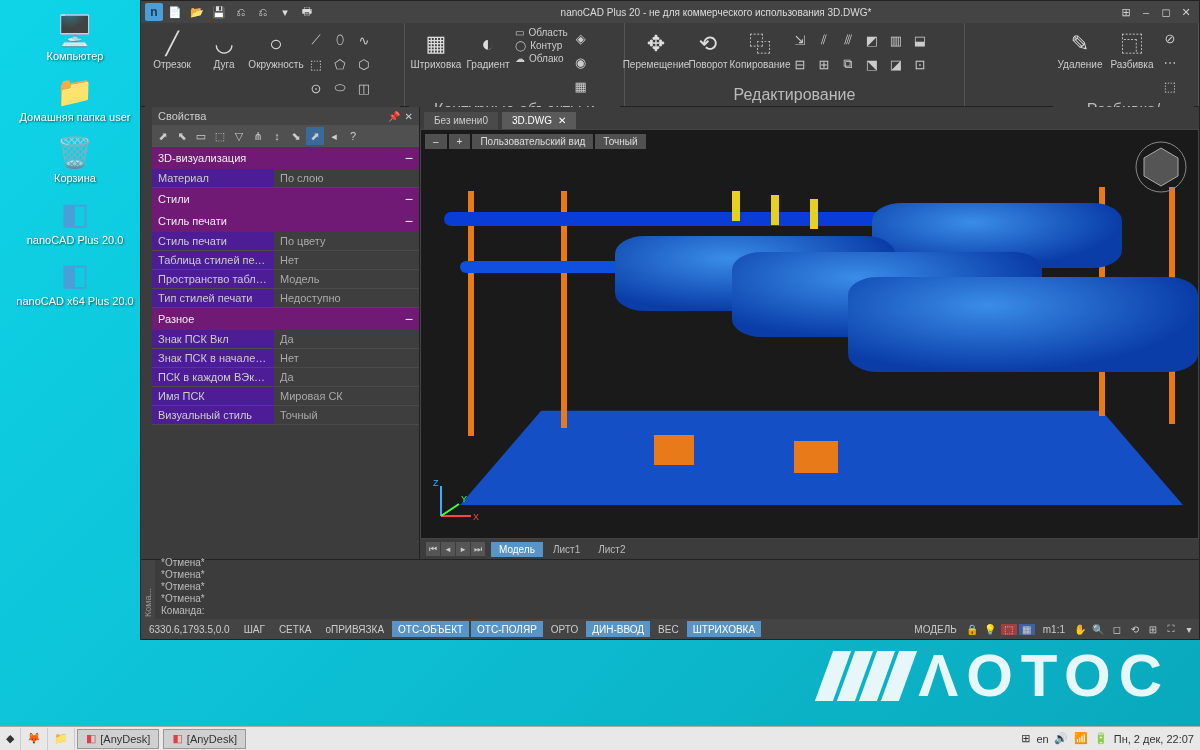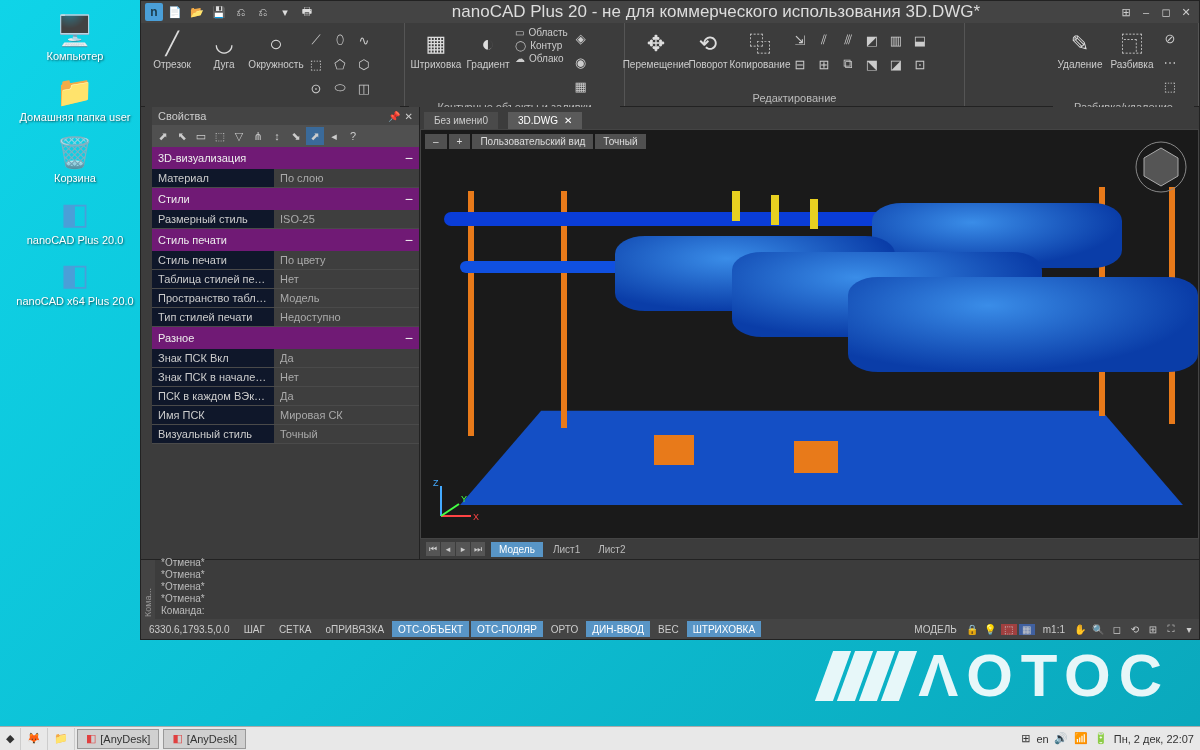--- a/index.html
+++ b/index.html
@@ -17,60 +17,60 @@
 .watermark .wm-ico span { width:18px; height:50px; background:#fff; transform: skew(-20deg); }
 
 
 .cad-window { position: absolute; top: 0; left: 140px; width: 1060px; height: 640px; background: #3c3c3c; border: 1px solid #222; display: flex; flex-direction: column; color: #ccc; font-size: 11px; }
 
 
 .titlebar { height: 22px; background: #444; display: flex; align-items: center; padding: 0 4px; gap: 4px; }
 .titlebar .logo { width: 18px; height: 18px; background: #4a9fd8; border-radius: 2px; display:flex; align-items:center; justify-content:center; font-weight:bold; color:#1a3a4a; font-size:12px;}
 .titlebar .qat { display: flex; gap: 6px; }
 .titlebar .qat-btn { width: 16px; height: 16px; display:flex; align-items:center; justify-content:center; color:#ddd; cursor:pointer;}
-.titlebar .title { flex: 1; text-align: center; color: #ddd; font-size:17px;}
+.titlebar .title { flex: 1; text-align: center; color: #ddd; font-size:10px;}
 .titlebar .winctl { display: flex; gap: 2px; }
 .titlebar .winctl span { width: 18px; height: 16px; display:flex; align-items:center; justify-content:center; cursor:pointer; color:#ccc;}
 
 
 .ribbon-tabs { height: 22px; background: #3c3c3c; display: flex; align-items: flex-end; padding-left: 30px; gap: 2px; border-bottom: 1px solid #2a2a2a;}
 .ribbon-tab { padding: 3px 10px; color: #ccc; cursor: pointer; font-size:11px;}
 .ribbon-tab.active { background: #5895c6; color: #fff; }
 
 
 .ribbon { height: 84px; background: #3c3c3c; display: flex; border-bottom: 1px solid #222;}
 .ribbon-panel { border-right: 1px solid #555; display: flex; flex-direction: column; padding: 2px 4px 0; }
 .ribbon-panel .panel-body { flex: 1; display: flex; align-items: flex-start; gap: 2px; padding:2px;}
-.ribbon-panel .panel-title { text-align: center; font-size: 11px; color: #bbb; padding: 2px 0; background:#3c3c3c;}
+.ribbon-panel .panel-title { text-align: center; font-size: 16px; color: #bbb; padding: 2px 0; background:#3c3c3c;}
 .rbtn-lg { display: flex; flex-direction: column; align-items: center; width: 50px; padding: 2px; cursor:pointer;}
 .rbtn-lg .ric { height: 30px; display:flex; align-items:center; justify-content:center; font-size:22px; color:#ddd;}
 .rbtn-lg .rlbl { font-size: 10px; color: #ccc; text-align:center; line-height:1.1;}
 .rbtn-grid { display: grid; grid-template-columns: repeat(3, 22px); grid-auto-rows: 22px; gap: 2px; padding:2px;}
 .rbtn-sm { width: 22px; height: 22px; display:flex; align-items:center; justify-content:center; color:#ccc; cursor:pointer; font-size:13px;}
 
 
 .content { flex: 1; display: flex; overflow: hidden;}
 
 
 .props { width: 268px; background: #3c3c3c; border-right: 1px solid #222; display:flex; flex-direction:column;margin-left:11px;}
 .props-title { background: #444; padding: 3px 6px; display:flex; align-items:center; justify-content:space-between;}
 .props-title .pt-ctl { display:flex; gap:4px;}
 .props-title .pt-ctl span {cursor:pointer; font-size:10px;}
 .props-toolbar { background: #505050; padding: 2px; display:flex; gap:1px; flex-wrap:wrap;}
 .props-toolbar span { width:18px; height:18px; display:flex; align-items:center; justify-content:center; cursor:pointer; color:#ccc; font-size:11px;}
 .props-toolbar span.active { background:#3a6a9a;}
 .props-section { background: #701a75; padding: 3px 6px; color:#eee; font-size:11px; display:flex; justify-content:space-between; align-items:center;}
 .props-section .collapse { cursor:pointer; font-size:14px;}
 .props-row { display: flex; border-bottom: 1px solid #4a4a4a; font-size:11px;}
-.props-row .pk { width: 122px; padding: 3px 6px; background:#0f172a; color:#ccc; overflow:hidden; white-space:nowrap; text-overflow:ellipsis;}
+.props-row .pk { width: 122px; padding: 3px 6px; background:#4c1d95; color:#ccc; overflow:hidden; white-space:nowrap; text-overflow:ellipsis;}
 .props-row .pv { flex: 1; padding: 3px 6px; background:#3e3e3e; color:#aaa;}
 
 
 .viewport-area { flex: 1; display:flex; flex-direction:column; background:#2a2a2a;}
-.doc-tabs { height: 22px; background:#3c3c3c; display:flex; align-items:flex-end; padding-left:4px; gap:10px;}
+.doc-tabs { height: 22px; background:#3c3c3c; display:flex; align-items:flex-end; padding-left:4px; gap:4px;}
 .doc-tab { padding: 3px 10px; background:#4a4a4a; color:#ccc; font-size:10px; cursor:pointer; display:flex; gap:6px; align-items:center;}
 .doc-tab.active { background:#5a5a5a; color:#fff;}
 .doc-tab .close { font-size:10px;}
 .viewport { flex:1; background:#222; position:relative; overflow:hidden; border:1px solid #444;}
 .vp-overlay { position:absolute; top:4px; left:4px; display:flex; gap:2px; z-index:10;}
 .vp-overlay .vbtn { padding:2px 8px; background:rgba(90,90,90,.85); color:#ddd; font-size:10px; cursor:pointer;}
 .vp-cube { position:absolute; top:10px; right:10px; width:54px; height:54px; z-index:10;}
 .vp-gizmo { position:absolute; bottom:10px; left:10px; z-index:10; font-size:10px;}
 .layout-tabs { height:20px; background:#3c3c3c; display:flex; align-items:center; padding-left:6px; gap:2px;}
 .layout-tabs .lt-btn { padding:2px 8px; font-size:10px; color:#bbb; cursor:pointer;}
@@ -324,24 +324,20 @@
             <span>3D-визуализация</span>
             <span class="collapse">−</span>
           </div>
           <div class="props-row">
             <div class="pk">Материал</div>
             <div class="pv">По слою</div>
           </div>
           <div class="props-section">
             <span>Стили</span>
             <span class="collapse">−</span>
-          </div>
-          <div class="props-row">
-            <div class="pk">Размерный стиль</div>
-            <div class="pv">ISO-25</div>
           </div>
           <div class="props-section">
             <span>Стиль печати</span>
             <span class="collapse">−</span>
           </div>
           <div class="props-row">
             <div class="pk">Стиль печати</div>
             <div class="pv">По цвету</div>
           </div>
           <div class="props-row">

